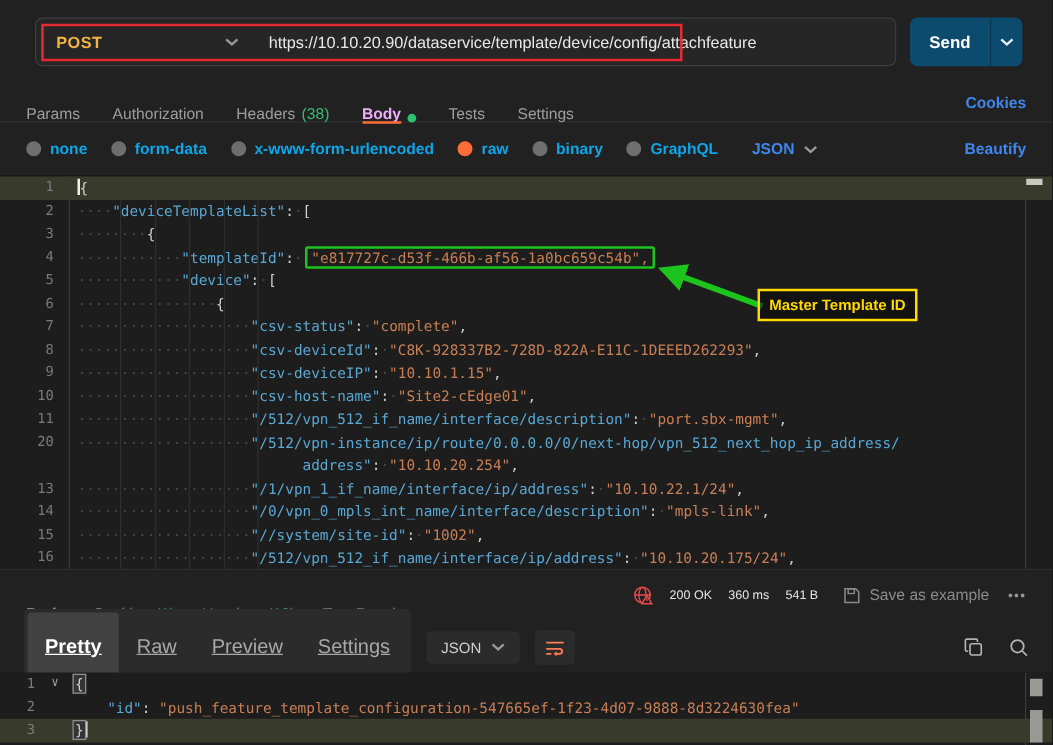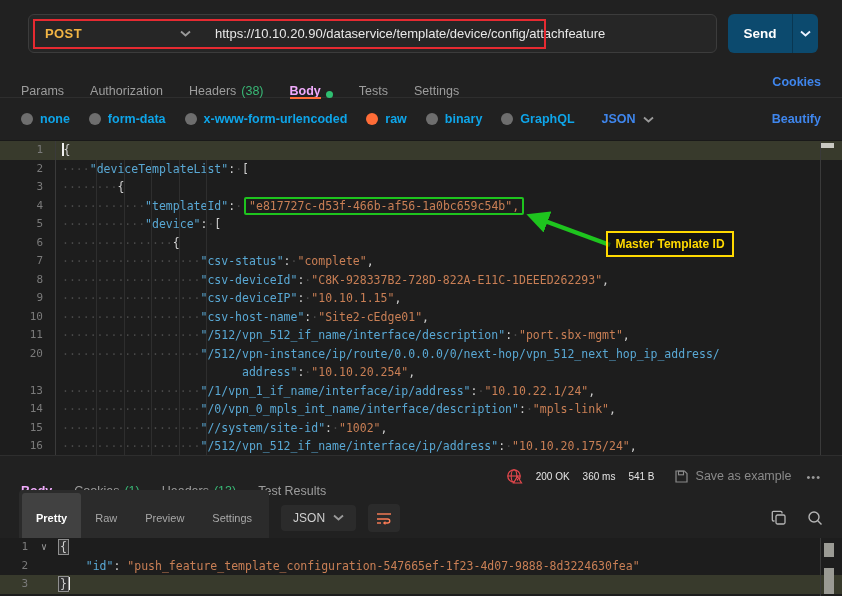--- a/index.html
+++ b/index.html
@@ -76,21 +76,21 @@
   .resp-tabs { position:absolute; top:455px; left:0; right:0; height:42px; display:flex; align-items:center; gap:22px; padding:0 21px; border-top:1px solid #2e2e2e; }
   .resp-tabs .tab { height:42px; }
   .resp-tabs .tab.active::after { right:0; }
   .meta { margin-left:auto; display:flex; align-items:center; gap:13px; }
   .meta .stat { color:#e5e5e5; font-size:10px; }
   .save-ex { display:flex; gap:7px; color:#8a8a8a; font-size:12.5px; cursor:pointer; margin-left:6px; }
   .more-dots { color:#9a9a9a; font-size:11px; letter-spacing:1px; cursor:pointer; margin-left:2px; }
   
   .resp-toolbar { position:absolute; top:497px; left:0; right:0; height:41px; display:flex; align-items:center; padding:0 19px; gap:12px; }
   .segmented { display:flex; background:#2b2b2b; border-radius:4px; padding:3px; }
-  .seg { padding:19px 14px; font-size:11px; color:#a8a8a8; border-radius:3px; cursor:pointer; }
+  .seg { padding:19px 14px; font-size:16px; color:#a8a8a8; border-radius:3px; cursor:pointer;text-decoration:underline; }
   .seg.active { background:#414141; color:#fff; font-weight:bold; }
   .chip { display:flex; align-items:center; gap:8px; background:#2b2b2b; border-radius:4px; padding:6px 12px; cursor:pointer; }
   .chip .lbl { font-size:12px; color:#cfcfcf; }
   .iconbtn { background:#2b2b2b; border-radius:4px; width:32px; height:28px; display:flex; align-items:center; justify-content:center; cursor:pointer; }
   .right-icons { margin-left:auto; display:flex; align-items:center; gap:20px; }
   .ghost { background:none; width:auto; }
   svg.ic { display:block; }
 </style>
 </head>
 <body>

